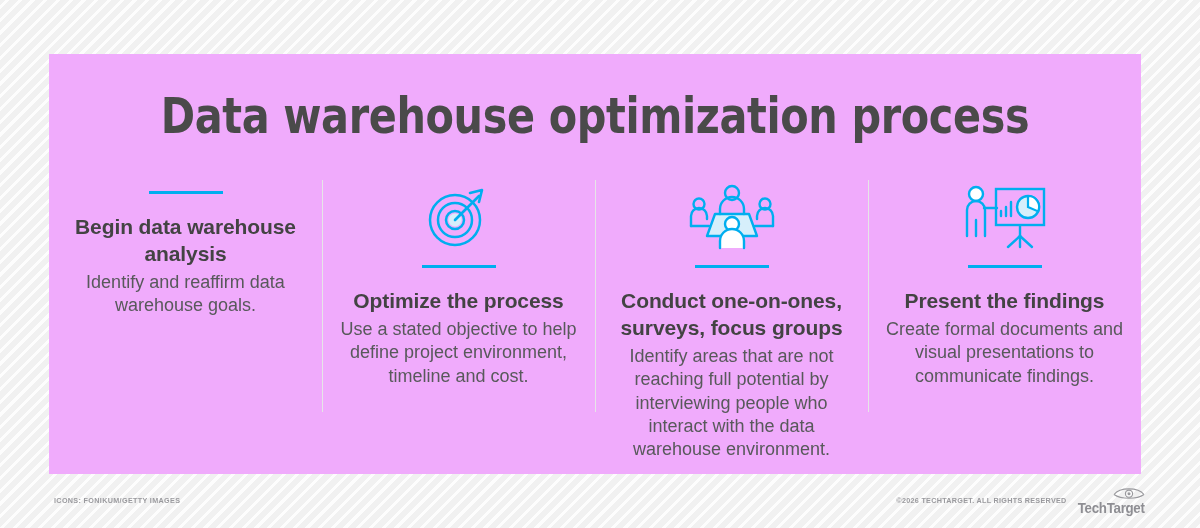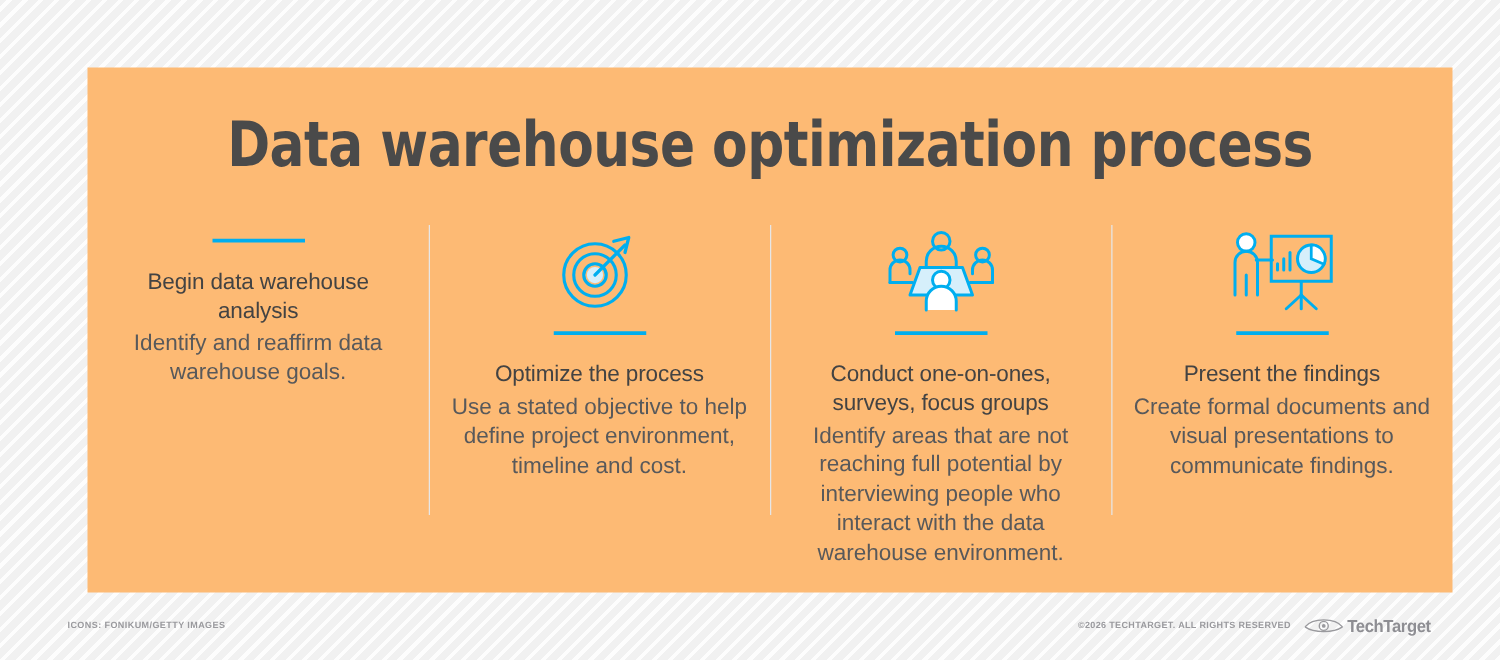--- a/index.html
+++ b/index.html
@@ -23,25 +23,25 @@
 
   #infographic {
     position: relative;
     width: 1200px;
     height: 528px;
   }
 
   
   .card {
     position: absolute;
-    left: 70px;
+    left: 49px;
     top: 54px;
     width: 1092px;
     height: 420px;
-    background: #fdba74;
+    background: #f0abfc;
   }
 
   .title {
     position: absolute;
     left: 0;
     top: 33px;
     width: 1092px;
     text-align: center;
     font-family: "Liberation Sans Narrow", "DejaVu Sans Condensed", "Liberation Sans", sans-serif;
     font-size: 50px;
@@ -88,22 +88,22 @@
 
   .rule {
     width: 74px;
     height: 3px;
     background: #00aeef;
     margin: 11px auto 0;
   }
 
   .col-heading {
     margin-top: 20px;
-    font-size: 18px;
-    font-weight: normal;
+    font-size: 21px;
+    font-weight: bold;
     line-height: 1.28;
     color: #434343;
     letter-spacing: -0.1px;
   }
 
   .col-body {
     margin-top: 3px;
     font-size: 18px;
     line-height: 1.3;
     color: #58595b;
@@ -135,22 +135,22 @@
 
   .copyright {
     font-size: 7.2px;
     font-weight: bold;
     letter-spacing: 0.3px;
     color: #9a9a9e;
   }
 
   .tt-logo {
     display: flex;
-    flex-direction: row;
-    align-items: flex-start;
+    flex-direction: column;
+    align-items: flex-end;
     line-height: 1;
   }
   .tt-wordmark {
     font-family: "Liberation Sans Narrow", "Liberation Sans", sans-serif;
     font-size: 14px;
     font-weight: bold;
     color: #8e8e93;
     letter-spacing: -0.3px;
     margin-top: 1px;
     transform: scaleX(0.95);

